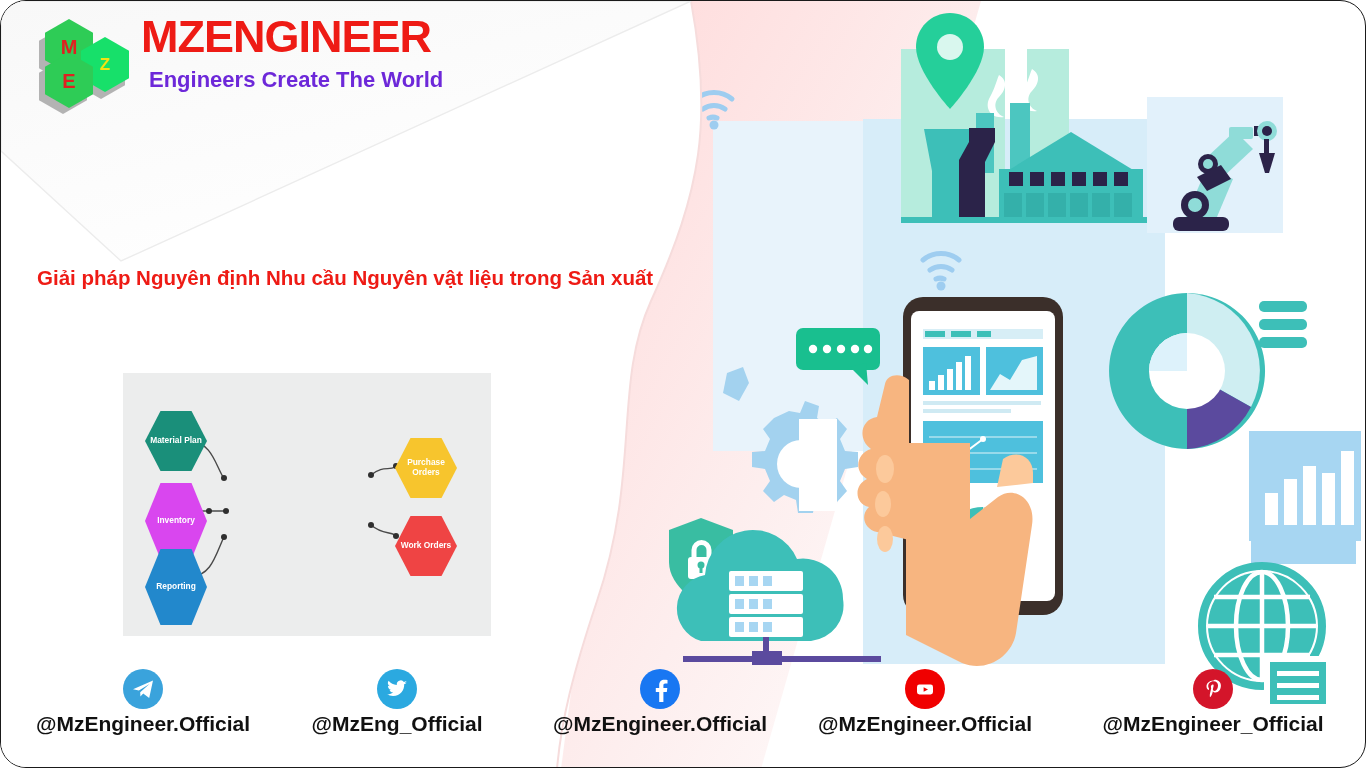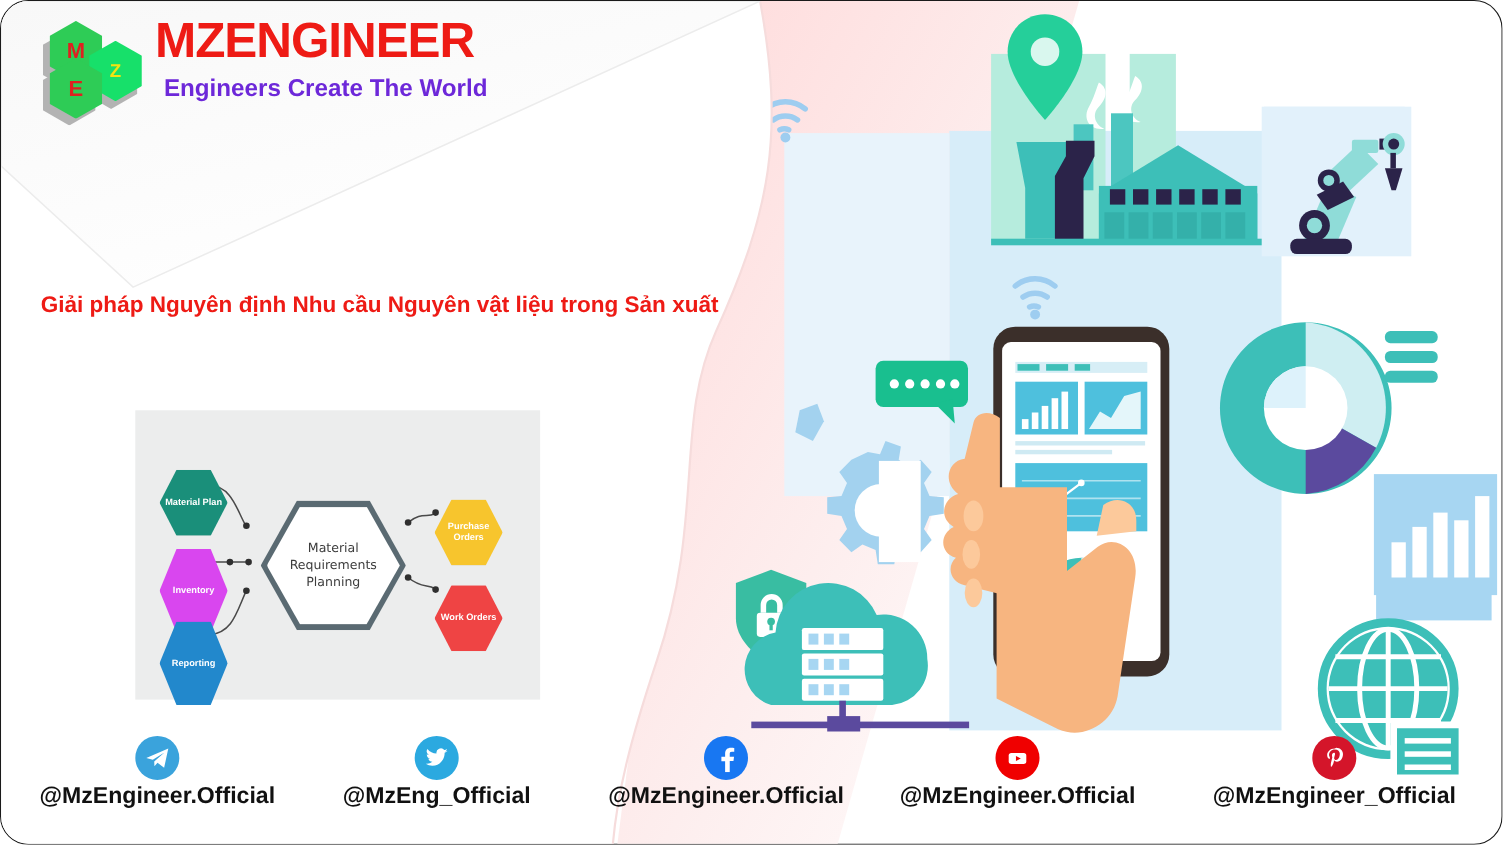--- a/index.html
+++ b/index.html
@@ -30,21 +30,21 @@
   
   #headline{position:absolute;left:36px;top:244px;width:720px;}
   #h1{font-size:27px;font-weight:bold;color:#ee1b15;line-height:1.15;white-space:nowrap;}
   #h2{margin-top:21px;font-size:20.5px;font-weight:bold;color:#ee1b15;white-space:nowrap;}
 
   
   #mrp{position:absolute;left:122px;top:372px;width:368px;height:263px;background:#eceded;}
   .dhex{position:absolute;display:flex;flex-direction:column;align-items:center;
         justify-content:center;color:#fff;font-size:8.4px;font-weight:bold;line-height:1.18;
         clip-path:polygon(25% 0%,75% 0%,100% 50%,75% 100%,25% 100%,0% 50%);
-        filter:drop-shadow(3px 4px 3px rgba(0,0,0,.22));text-align:center;margin-top:16px;}
+        filter:drop-shadow(3px 4px 3px rgba(0,0,0,.22));text-align:center;}
   #centerhex{position:absolute;left:114px;top:82px;width:132px;height:118px;
         background:#5a6a72;clip-path:polygon(25% 0%,75% 0%,100% 50%,75% 100%,25% 100%,0% 50%);
         display:flex;align-items:center;justify-content:center;
         filter:drop-shadow(2px 3px 3px rgba(0,0,0,.18));}
   #centerhex .inner{width:calc(100% - 11px);height:calc(100% - 11px);background:#fff;
         clip-path:polygon(25% 0%,75% 0%,100% 50%,75% 100%,25% 100%,0% 50%);
         display:flex;align-items:center;justify-content:center;text-align:center;
         font-size:11.4px;color:#3d3d3d;line-height:1.35;font-family:"DejaVu Sans",sans-serif;}
 
   
@@ -361,23 +361,20 @@
     <div class="dhex" style="left:22px;top:38px;width:62px;height:60px;background:#1a8f7a;">
       <span>Material Plan</span>
     </div>
     <div class="dhex" style="left:22px;top:110px;width:62px;height:76px;background:#d946ef;">
       <span>Inventory</span>
     </div>
     <div class="dhex" style="left:22px;top:176px;width:62px;height:76px;background:#2288cc;justify-content:center;">
       <span>Reporting</span>
     </div>
 
-    <div id="centerhex">
-      <div class="inner">Material Requirements Planning</div>
-    </div>
 
     <div class="dhex" style="left:272px;top:65px;width:62px;height:60px;background:#f7c52d;">
       <span>Purchase Orders</span>
     </div>
     <div class="dhex" style="left:272px;top:143px;width:62px;height:60px;background:#ef4444;">
       <span>Work Orders</span>
     </div>
   </div>
 
   <div id="footer">

